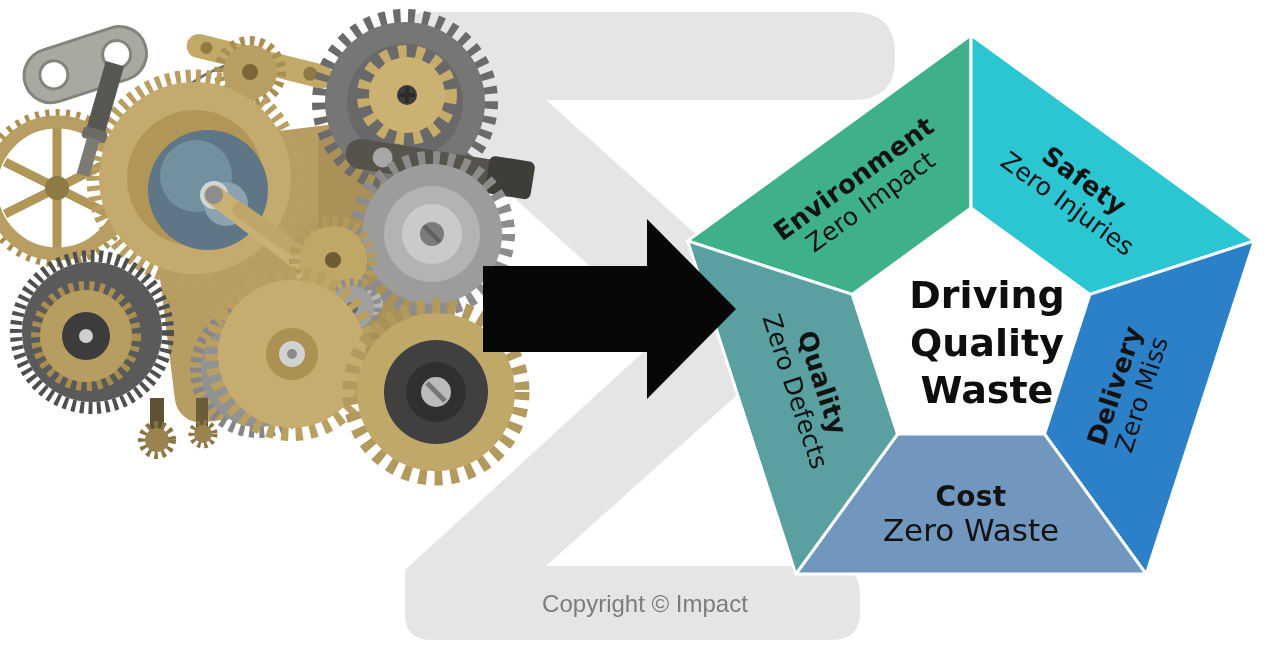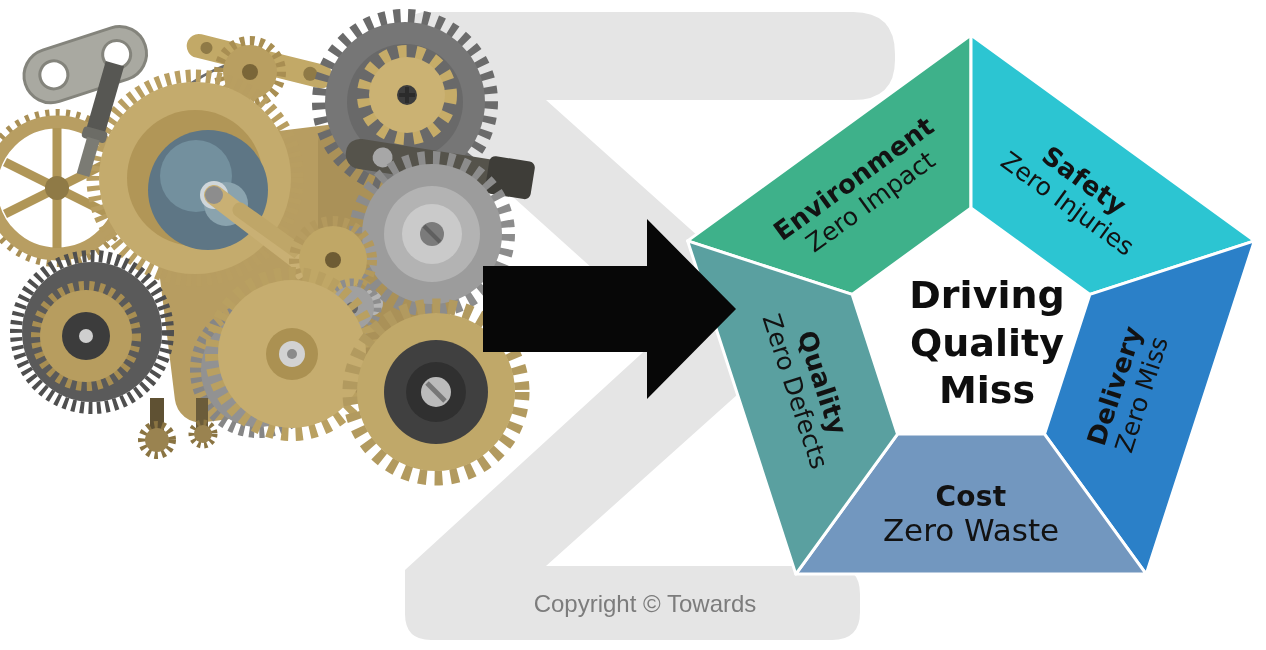--- a/index.html
+++ b/index.html
@@ -204,18 +204,18 @@
   </div>
 
   <div class="seg-label" style="left:809px;top:387px;transform:translate(-50%,-50%) rotate(72deg);">
     <span class="seg-title">Quality</span>
     <span class="seg-sub">Zero Defects</span>
   </div>
 
   <div class="center-title">
     <span>Driving</span>
     <span>Quality</span>
-    <span>Miss</span>
-  </div>
-
-  <div class="copyright">Copyright © Towards</div>
+    <span>Waste</span>
+  </div>
+
+  <div class="copyright">Copyright © Impact</div>
 
 </div>
 
 </body></html>

